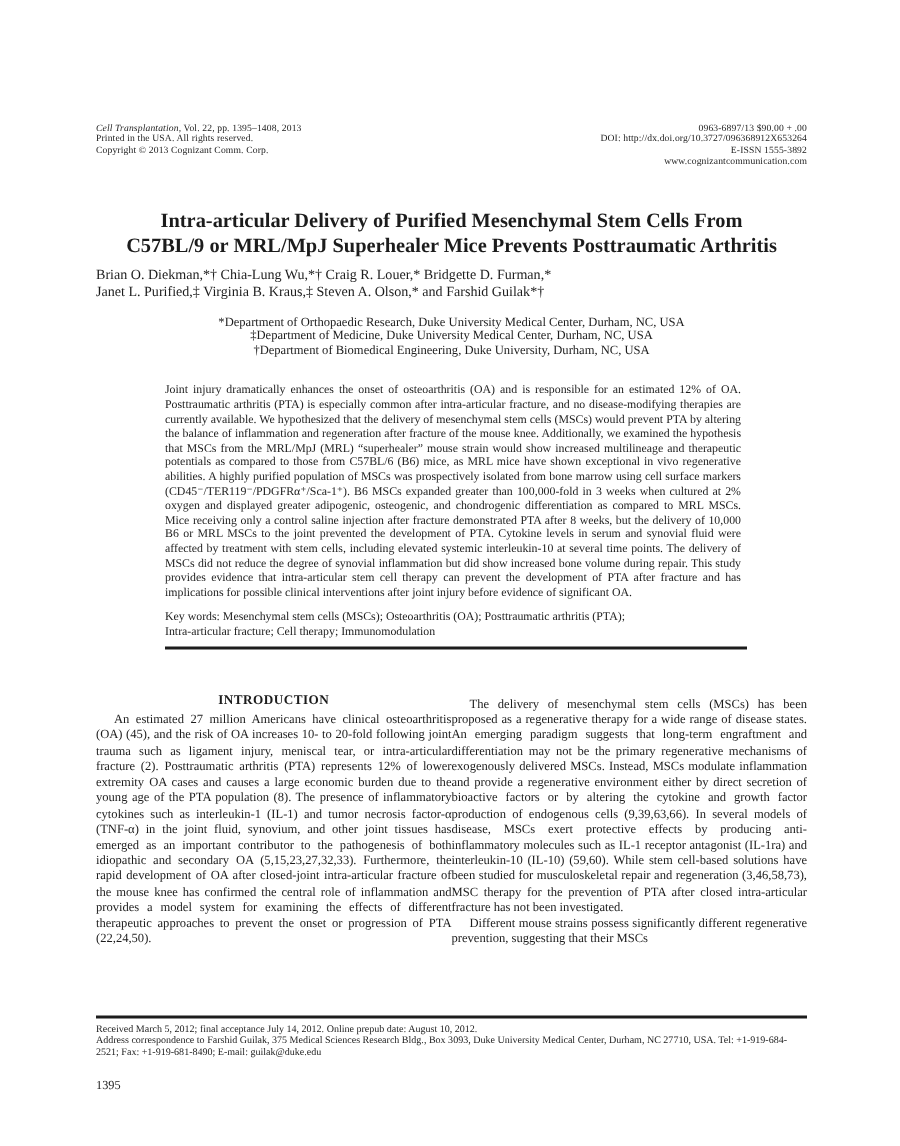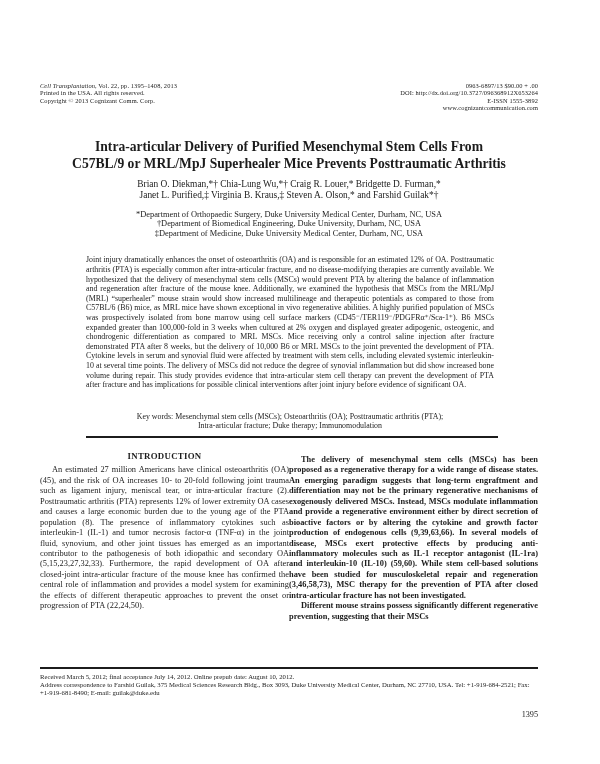--- a/index.html
+++ b/index.html
@@ -8,21 +8,21 @@
     background: #ffffff;
   }
   .page {
     position: relative;
     width: 600px;
     height: 764px;
     background: #ffffff;
     color: #1c1c1c;
     font-family: "Liberation Serif", "DejaVu Serif", serif;
     box-sizing: border-box;
-    padding: 82px 62px 0 40px;
+    padding: 82px 62px 0 64px;
     overflow: hidden;
   }
   
   .masthead {
     display: flex;
     justify-content: space-between;
     font-size: 6.4px;
     line-height: 7.4px;
     letter-spacing: 0.1px;
   }
@@ -33,57 +33,56 @@
   
   .title {
     margin: 26px 0 0 0;
     text-align: center;
     font-size: 13.6px;
     line-height: 17px;
     font-weight: bold;
   }
   .authors {
     margin-top: 7px;
-    text-align: center;
     font-size: 9.4px;
     line-height: 11px;
   }
   .affiliations {
     margin-top: 9px;
     text-align: center;
     font-size: 8.4px;
     line-height: 9.6px;
   }
 
   
   .abstract {
     margin: 17px 44px 0 46px;
     text-align: justify;
     font-size: 7.9px;
     line-height: 9.6px;
   }
   .keywords {
-    margin: 22px 44px 0 46px;
+    margin: 7px 44px 0 46px;
     font-size: 7.9px;
     line-height: 9.6px;
-    text-align: center;
+    text-align: left;
   }
   .rule {
     border: none;
     background: #1c1c1c;
     height: 2px;
   }
   .rule-abstract {
     margin: 5px 40px 0 46px;
   }
 
   
   .columns {
     display: flex;
-    margin-top: 7px;
+    margin-top: 22px;
     height: 214px;
     overflow: hidden;
     justify-content: space-between;
   }
   .col {
     flex: 1 1 0;
     text-align: justify;
     font-size: 8.4px;
     line-height: 10.45px;
   }
@@ -91,35 +90,35 @@
     margin: 6px 0 4px 0;
     text-align: center;
     font-size: 8.8px;
     font-weight: bold;
     letter-spacing: 0.3px;
   }
   .para {
     margin: 0;
   }
   .para.indent { text-indent: 12px; }
-  .col-right { padding-top: 10px; font-weight: bold; }
+  .col-right { padding-top: 10px; }
 
   
   .rule-foot {
     margin: 8px 0 0 0;
   }
   .footnotes {
     margin-top: 4px;
     font-size: 6.7px;
     line-height: 7.9px;
     text-align: left;
   }
   .page-number {
     margin-top: 13px;
-    text-align: right;
+    text-align: left;
     font-size: 8.2px;
   }
 </style>
 </head>
 <body>
 
 <div class="page">
 
   <header class="masthead">
     <div class="mast-left">
@@ -139,30 +138,30 @@
     <span>Intra-articular Delivery of Purified Mesenchymal Stem Cells From</span><br>
     <span>C57BL/9 or MRL/MpJ Superhealer Mice Prevents Posttraumatic Arthritis</span>
   </h1>
 
   <div class="authors">
     <div>Brian O. Diekman,*† Chia-Lung Wu,*† Craig R. Louer,* Bridgette D. Furman,*</div>
     <div>Janet L. Purified,‡ Virginia B. Kraus,‡ Steven A. Olson,* and Farshid Guilak*†</div>
   </div>
 
   <div class="affiliations">
-    <div>*Department of Orthopaedic Surgery, Duke University Medical Center, Durham, NC, USA</div>
+    <div>*Department of Orthopaedic Research, Duke University Medical Center, Durham, NC, USA</div>
+    <div>‡Department of Medicine, Duke University Medical Center, Durham, NC, USA</div>
     <div>†Department of Biomedical Engineering, Duke University, Durham, NC, USA</div>
-    <div>‡Department of Medicine, Duke University Medical Center, Durham, NC, USA</div>
   </div>
 
   <div class="abstract">Joint injury dramatically enhances the onset of osteoarthritis (OA) and is responsible for an estimated 12% of OA. Posttraumatic arthritis (PTA) is especially common after intra-articular fracture, and no disease-modifying therapies are currently available. We hypothesized that the delivery of mesenchymal stem cells (MSCs) would prevent PTA by altering the balance of inflammation and regeneration after fracture of the mouse knee. Additionally, we examined the hypothesis that MSCs from the MRL/MpJ (MRL) “superhealer” mouse strain would show increased multilineage and therapeutic potentials as compared to those from C57BL/6 (B6) mice, as MRL mice have shown exceptional in vivo regenerative abilities. A highly purified population of MSCs was prospectively isolated from bone marrow using cell surface markers (CD45⁻/TER119⁻/PDGFRα⁺/Sca-1⁺). B6 MSCs expanded greater than 100,000-fold in 3 weeks when cultured at 2% oxygen and displayed greater adipogenic, osteogenic, and chondrogenic differentiation as compared to MRL MSCs. Mice receiving only a control saline injection after fracture demonstrated PTA after 8 weeks, but the delivery of 10,000 B6 or MRL MSCs to the joint prevented the development of PTA. Cytokine levels in serum and synovial fluid were affected by treatment with stem cells, including elevated systemic interleukin-10 at several time points. The delivery of MSCs did not reduce the degree of synovial inflammation but did show increased bone volume during repair. This study provides evidence that intra-articular stem cell therapy can prevent the development of PTA after fracture and has implications for possible clinical interventions after joint injury before evidence of significant OA.</div>
 
   <div class="keywords">
     <div>Key words: Mesenchymal stem cells (MSCs); Osteoarthritis (OA); Posttraumatic arthritis (PTA);</div>
-    <div>Intra-articular fracture; Duke therapy; Immunomodulation</div>
+    <div>Intra-articular fracture; Cell therapy; Immunomodulation</div>
   </div>
 
   <hr class="rule rule-abstract">
 
   <div class="columns">
     <div class="col col-left">
       <h2 class="section-heading">INTRODUCTION</h2>
       <p class="para indent">An estimated 27 million Americans have clinical osteoarthritis (OA) (45), and the risk of OA increases 10- to 20-fold following joint trauma such as ligament injury, meniscal tear, or intra-articular fracture (2). Posttraumatic arthritis (PTA) represents 12% of lower extremity OA cases and causes a large economic burden due to the young age of the PTA population (8). The presence of inflammatory cytokines such as interleukin-1 (IL-1) and tumor necrosis factor-α (TNF-α) in the joint fluid, synovium, and other joint tissues has emerged as an important contributor to the pathogenesis of both idiopathic and secondary OA (5,15,23,27,32,33). Furthermore, the rapid development of OA after closed-joint intra-articular fracture of the mouse knee has confirmed the central role of inflammation and provides a model system for examining the effects of different therapeutic approaches to prevent the onset or progression of PTA (22,24,50).</p>
     </div>
     <div class="col col-right">

